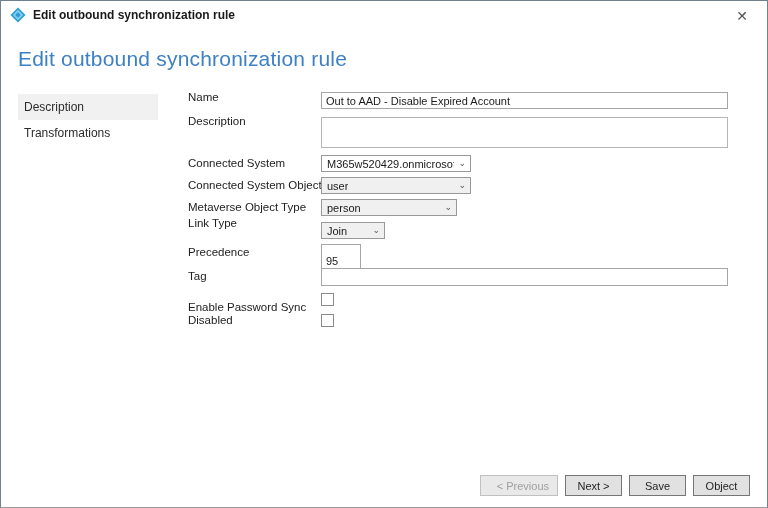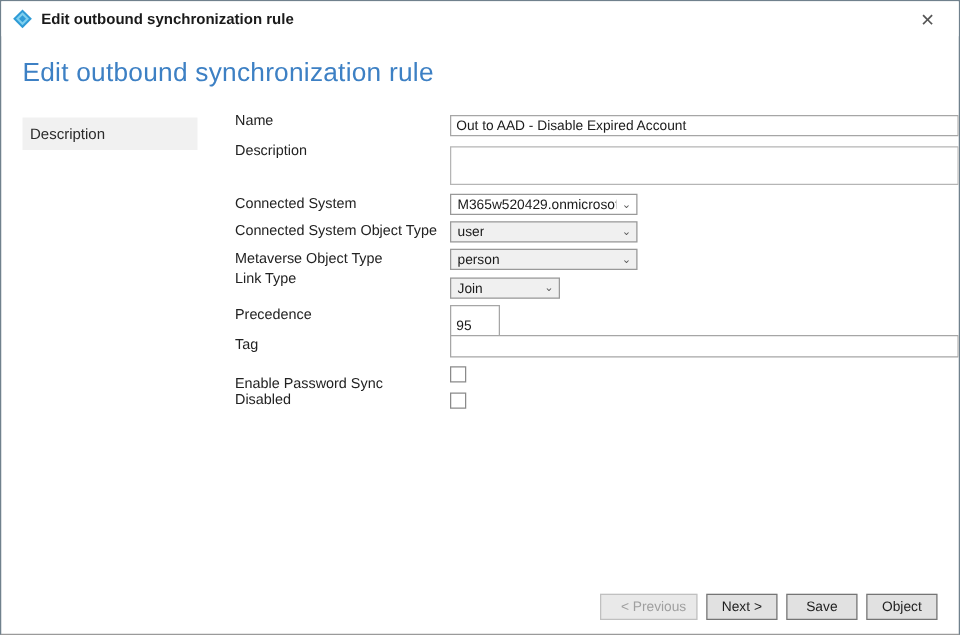--- a/index.html
+++ b/index.html
@@ -45,21 +45,21 @@
     height: 26px; line-height: 18px; padding: 4px 0 4px 6px;
     font-size: 12px; color: #2b2b2b; cursor: pointer;
   }
   .side-item.selected { background: #f1f1f1; }
 
   
   .form-label {
     position: absolute; left: 187px;
     font-size: 11.5px; color: #222222; white-space: nowrap;
   }
-  .ctl { position: absolute; left: 320px; font-size: 11px; color: #1a1a1a; margin-left: 39px; }
+  .ctl { position: absolute; left: 320px; font-size: 11px; color: #1a1a1a; }
   input.textbox {
     border: 1px solid #a6a6a6; background: #fff;
     padding: 0 4px; font-size: 11px; font-family: "Liberation Sans", sans-serif;
     color: #1a1a1a; outline: none;
   }
   textarea.textbox {
     border: 1px solid #b5b5b5; background: #fff; resize: none;
     padding: 1px 4px; font-size: 11px; font-family: "Liberation Sans", sans-serif;
     outline: none;
   }
@@ -104,20 +104,21 @@
       </svg>
     </span>
     <span class="title">Edit outbound synchronization rule</span>
     <span class="close-btn">✕</span>
   </div>
 
   <div class="page-heading">Edit outbound synchronization rule</div>
 
   <nav class="sidebar">
     <div class="side-item selected">Description</div>
+    <div class="side-item">Transformations</div>
   </nav>
 
   <div>
 
     <span class="form-label" style="top:90px">Name</span>
     <input class="ctl textbox" style="top: 91px; width: 407px; height: 17px;" type="text" value="Out to AAD - Disable Expired Account">
 
     <span class="form-label" style="top:114px">Description</span>
     <textarea class="ctl textbox" style="top: 116px; width: 407px; height: 31px;"></textarea>
 
@@ -127,27 +128,27 @@
       <span class="chev">⌄</span>
     </div>
 
     <span class="form-label" style="top:178px">Connected System Object Type</span>
     <div class="ctl combo" style="top:176px; width:150px;">
       <span class="combo-value">user</span>
       <span class="chev">⌄</span>
     </div>
 
     <span class="form-label" style="top:200px">Metaverse Object Type</span>
-    <div class="ctl combo" style="top:198px; width:150px;">
+    <div class="ctl combo" style="top:198px; width:136px;">
       <span class="combo-value">person</span>
       <span class="chev">⌄</span>
     </div>
 
     <span class="form-label" style="top:216px">Link Type</span>
-    <div class="ctl combo" style="top:221px; width:88px;">
+    <div class="ctl combo" style="top:221px; width:64px;">
       <span class="combo-value">Join</span>
       <span class="chev">⌄</span>
     </div>
 
     <span class="form-label" style="top:245px">Precedence</span>
     <input class="ctl textbox" style="top: 243px; width: 40px; height: 34px;" type="text" value="95">
 
     <span class="form-label" style="top:269px">Tag</span>
     <input class="ctl textbox" style="top: 267px; width: 407px; height: 18px;" type="text" value="">
 

